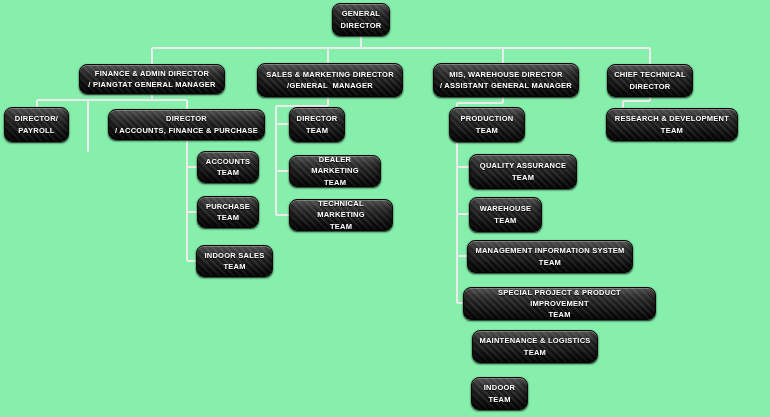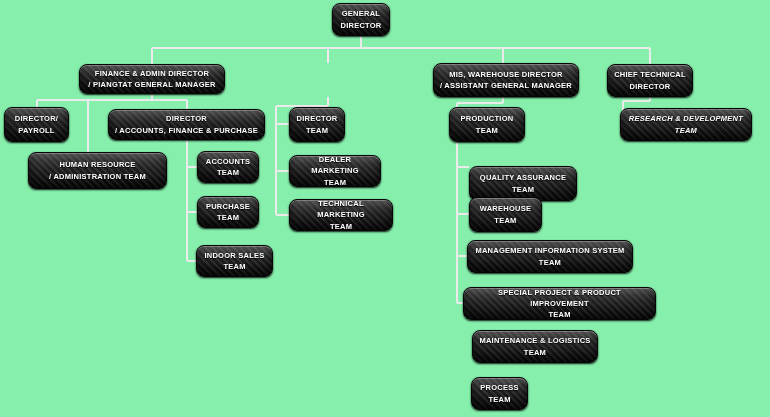--- a/index.html
+++ b/index.html
@@ -61,57 +61,57 @@
     <path d="M503 97 L503 103 M457 103 L503 103 M457 103 L457 303 M457 124 L469 124 M457 167 L469 167 M457 214 L469 214 M457 256 L467 256 M457 303 L463 303" stroke="#ebebeb" stroke-width="2" fill="none"></path>
 
     <path d="M650 97 L650 101 M623 101 L650 101 M623 101 L623 124 M623 124 L634 124" stroke="#ebebeb" stroke-width="2" fill="none"></path>
   </svg>
 
   <div class="node" style="left:332px; top:3px;   width:58px;  height:33px;">GENERAL
 DIRECTOR</div>
 
   <div class="node" style="left:79px;  top:64px;  width:146px; height:30px;">FINANCE &amp; ADMIN DIRECTOR
 / PIANGTAT GENERAL MANAGER</div>
+  <div class="node" style="left:257px; top:63px;  width:146px; height:34px;">SALES &amp; MARKETING DIRECTOR
+/GENERAL  MANAGER</div>
   <div class="node" style="left:433px; top:63px;  width:146px; height:34px;text-align:center;">MIS, WAREHOUSE DIRECTOR
 / ASSISTANT GENERAL MANAGER</div>
   <div class="node" style="left:607px; top:64px;  width:86px;  height:33px;">CHIEF TECHNICAL
 DIRECTOR</div>
 
   <div class="node" style="left:4px;   top:107px; width:65px;  height:35px;">DIRECTOR/
 PAYROLL</div>
   <div class="node" style="left:108px; top:109px; width:157px; height:31px;">DIRECTOR
 / ACCOUNTS, FINANCE &amp; PURCHASE</div>
-  <div class="node" style="left:28px;  top:152px; width:139px; height:37px;">HUMAN RESOURCE
-/ ADMINISTRATION TEAM</div>
 
   <div class="node" style="left:197px; top:151px; width:62px;  height:32px;">ACCOUNTS
 TEAM</div>
   <div class="node" style="left:197px; top:196px; width:62px;  height:32px;">PURCHASE
 TEAM</div>
   <div class="node" style="left:196px; top:245px; width:77px;  height:32px;">INDOOR SALES
 TEAM</div>
 
   <div class="node" style="left:289px; top:107px; width:56px;  height:35px;">DIRECTOR
 TEAM</div>
   <div class="node" style="left:289px; top:155px; width:92px;  height:32px;">DEALER MARKETING
 TEAM</div>
   <div class="node" style="left:289px; top:199px; width:104px; height:32px;">TECHNICAL MARKETING
 TEAM</div>
 
   <div class="node" style="left:449px; top:107px; width:76px;  height:35px;">PRODUCTION
 TEAM</div>
-  <div class="node" style="left:469px; top:166px; width:108px; height:35px;">QUALITY ASSURANCE
+  <div class="node" style="left:469px; top:154px; width:108px; height:35px;">QUALITY ASSURANCE
 TEAM</div>
   <div class="node" style="left:469px; top:197px; width:73px;  height:35px;">WAREHOUSE
 TEAM</div>
   <div class="node" style="left:467px; top:240px; width:166px; height:33px;">MANAGEMENT INFORMATION SYSTEM
 TEAM</div>
   <div class="node" style="left:463px; top:287px; width:193px; height:33px;">SPECIAL PROJECT &amp; PRODUCT IMPROVEMENT
 TEAM</div>
   <div class="node" style="left:472px; top:330px; width:126px; height:33px;">MAINTENANCE &amp; LOGISTICS
 TEAM</div>
-  <div class="node" style="left:471px; top:377px; width:57px;  height:33px;">PROCESS
+  <div class="node" style="left:471px; top:377px; width:57px;  height:33px;">INDOOR
 TEAM</div>
 
-  <div class="node" style="left:620px; top:108px; width:132px; height:33px;font-style:italic;">RESEARCH &amp; DEVELOPMENT
+  <div class="node" style="left:606px; top:108px; width:132px; height:33px;">RESEARCH &amp; DEVELOPMENT
 TEAM</div>
 
 </div>
 
 </body></html>

